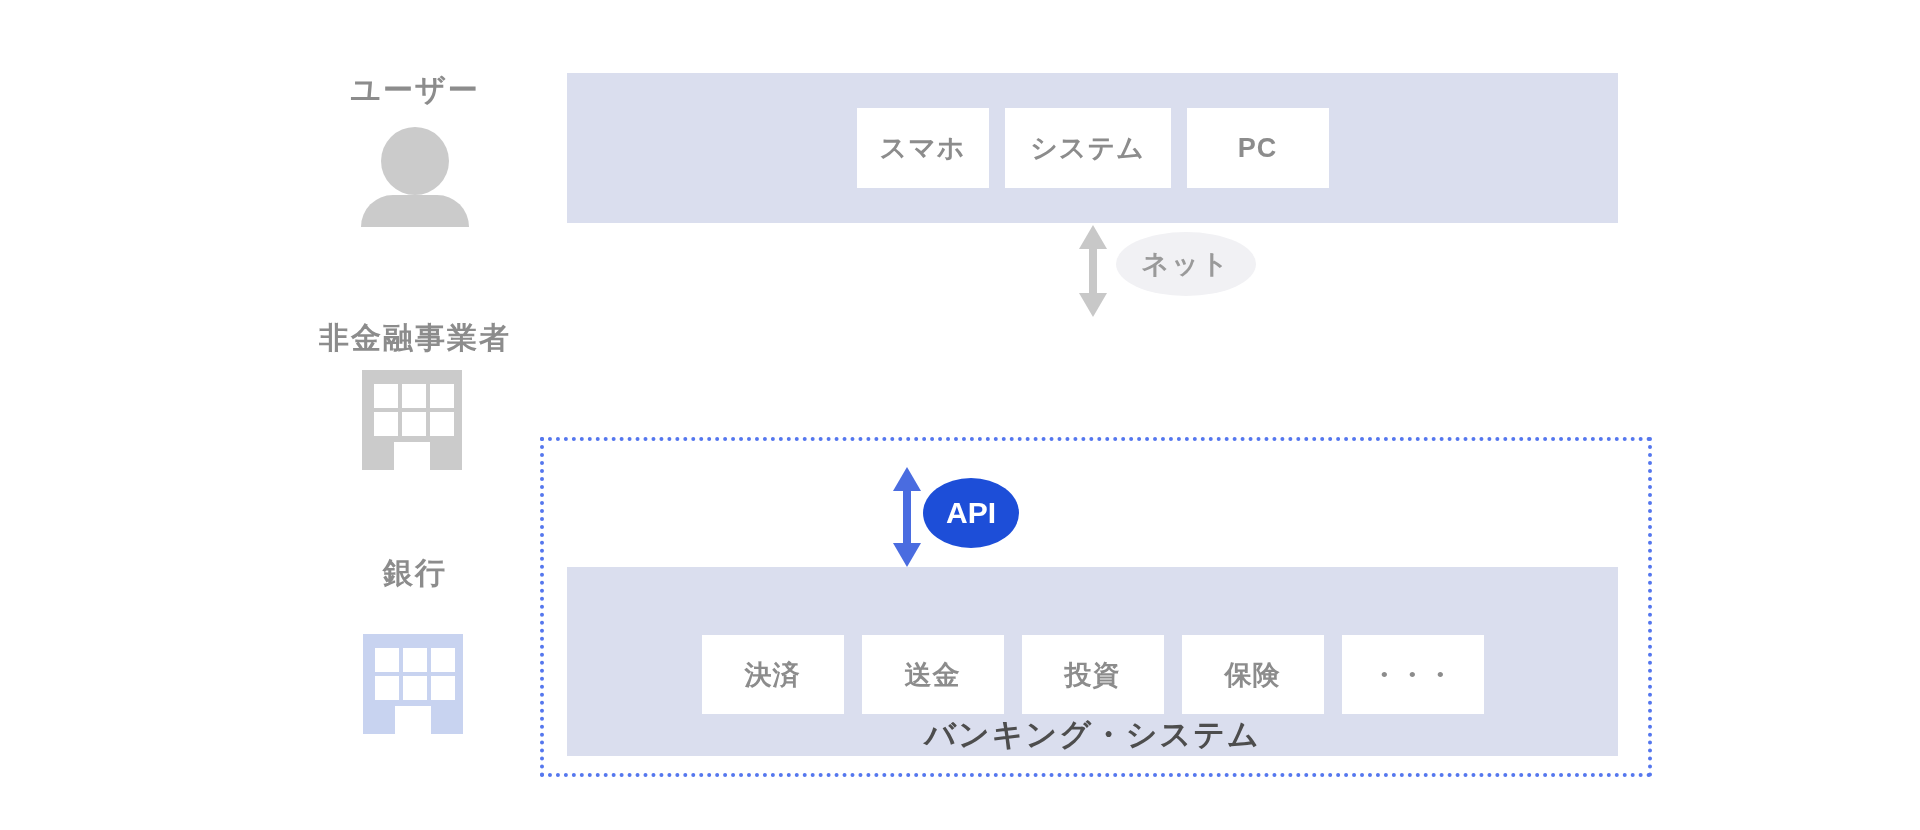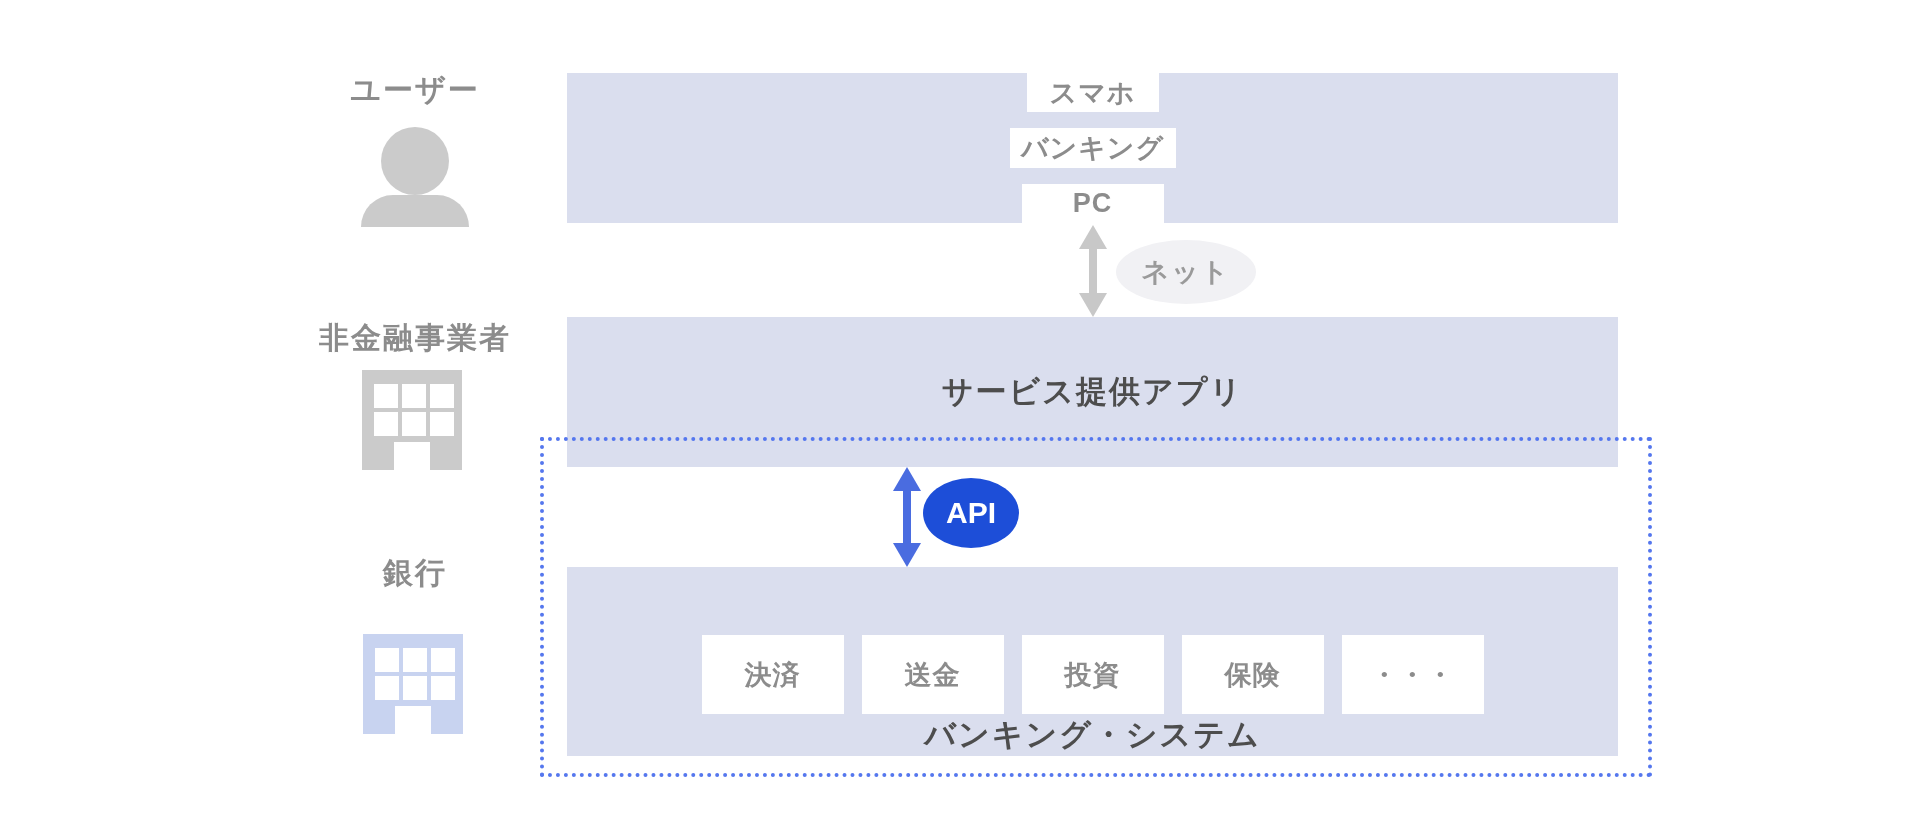--- a/index.html
+++ b/index.html
@@ -25,21 +25,21 @@
 
   .building { position: absolute; width: 100px; height: 100px; }
   .building.gray { left: 362px; top: 370px; background: #cbcbcb; }
   .building.blue { left: 363px; top: 634px; background: #c8d3f0; }
   .building .win { position: absolute; width: 24px; height: 24px; background: #ffffff; }
   .building .w1 { left: 12px; top: 14px; } .building .w2 { left: 40px; top: 14px; } .building .w3 { left: 68px; top: 14px; }
   .building .w4 { left: 12px; top: 42px; } .building .w5 { left: 40px; top: 42px; } .building .w6 { left: 68px; top: 42px; }
   .building .door { position: absolute; left: 32px; bottom: 0; width: 36px; height: 28px; background: #ffffff; }
 
   
-  .band { position: absolute; left: 567px; width: 1051px; background: #dadeee; flex-direction: column; }
+  .band { position: absolute; left: 567px; width: 1051px; background: #dadeee; }
   .band-top { top: 73px; height: 150px; display: flex; align-items: center; justify-content: center; gap: 16px; }
   .band-mid { top: 317px; height: 150px; display: flex; align-items: center; justify-content: center; }
   .band-bottom { top: 567px; height: 189px; }
 
   .white-box {
     background: #ffffff; display: flex; align-items: center; justify-content: center;
     font-size: 27px; font-weight: bold; color: #8c8c8c; letter-spacing: 1px;
   }
   .dev { height: 80px; }
   .dev-0 { width: 132px; } .dev-1 { width: 166px; } .dev-2 { width: 142px; }
@@ -77,21 +77,21 @@
   .arrow-blue .tri-up { border-bottom: 24px solid #4a6ce0; }
   .arrow-blue .tri-down { border-top: 24px solid #4a6ce0; }
   .arrow-blue .shaft { background: #4a6ce0; }
 
   .ellipse {
     position: absolute; border-radius: 50%;
     display: flex; align-items: center; justify-content: center;
     font-weight: bold; z-index: 5;
   }
   .net-ellipse {
-    left: 1116px; top: 240px; width: 140px; height: 64px;
+    left: 1116px; top: 232px; width: 140px; height: 64px;
     background: #f1f1f4; color: #9a9a9a; font-size: 27px; letter-spacing: 2px;
   }
   .api-ellipse {
     left: 923px; top: 478px; width: 96px; height: 70px;
     background: #1d4ed8; color: #ffffff; font-size: 30px;
   }
   .baas-ellipse {
     left: 1581px; top: 480px; width: 142px; height: 70px;
     background: #4a6ce0; color: #ffffff; font-size: 30px;
   }
@@ -124,34 +124,31 @@
       <div class="win w2"></div>
       <div class="win w3"></div>
     <div class="win w4"></div>
       <div class="win w5"></div>
       <div class="win w6"></div>
     <div class="door"></div>
   </div>
 
   <div class="band band-top">
     <div class="white-box dev dev-0">スマホ</div>
-    <div class="white-box dev dev-1">バンキング</div>
+    <div class="white-box dev dev-1">システム</div>
     <div class="white-box dev dev-2">PC</div>
   </div>
 
   <div class="v-arrow arrow-gray">
     <div class="tri-up"></div>
     <div class="shaft"></div>
     <div class="tri-down"></div>
   </div>
   <div class="ellipse net-ellipse">ネット</div>
 
-  <div class="band band-mid">
-    <div class="band-title">サービス提供アプリ</div>
-  </div>
 
   <div class="dotted-box"></div>
 
   <div class="v-arrow arrow-blue">
     <div class="tri-up"></div>
     <div class="shaft"></div>
     <div class="tri-down"></div>
   </div>
   <div class="ellipse api-ellipse">API</div>
 

